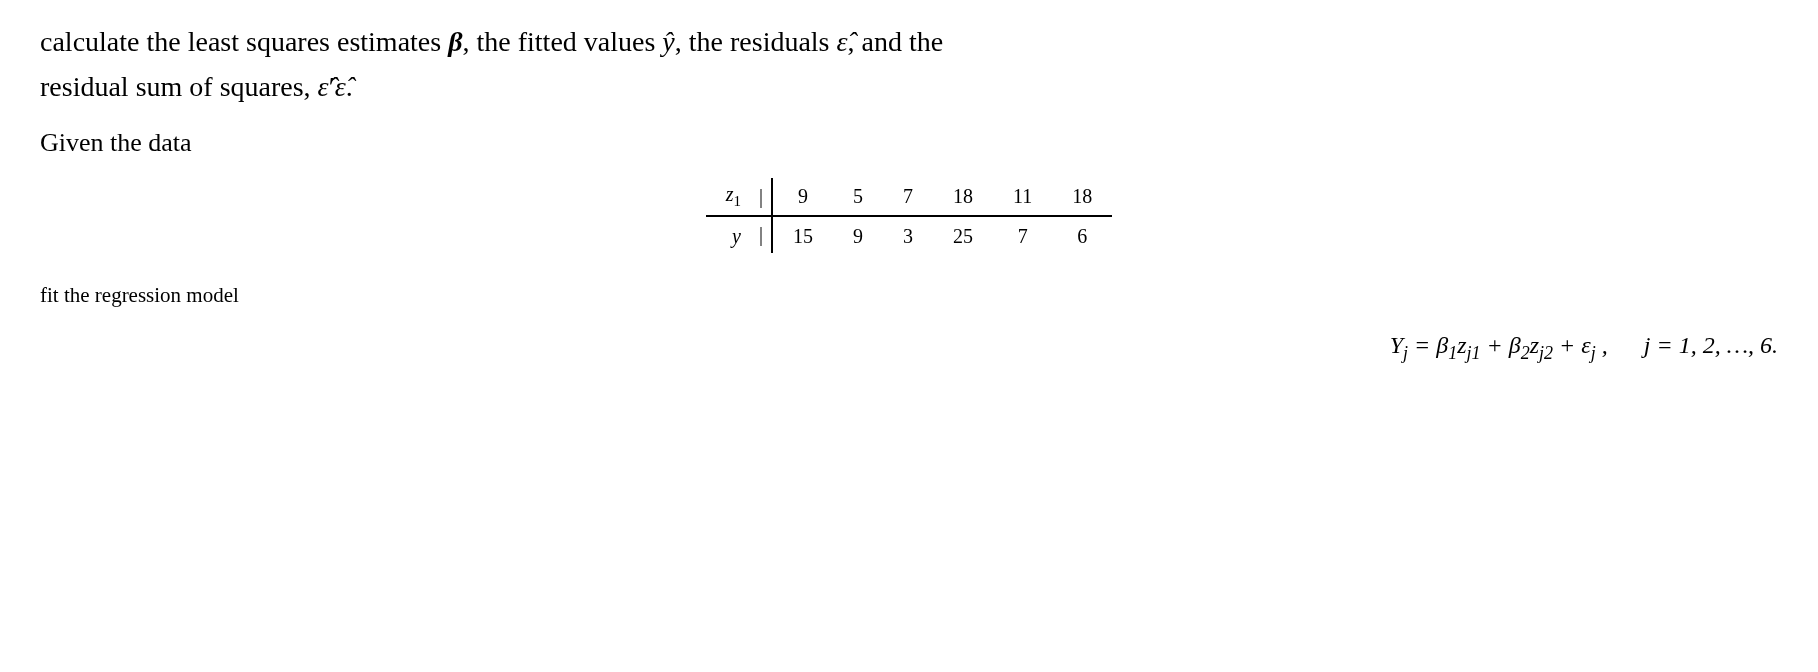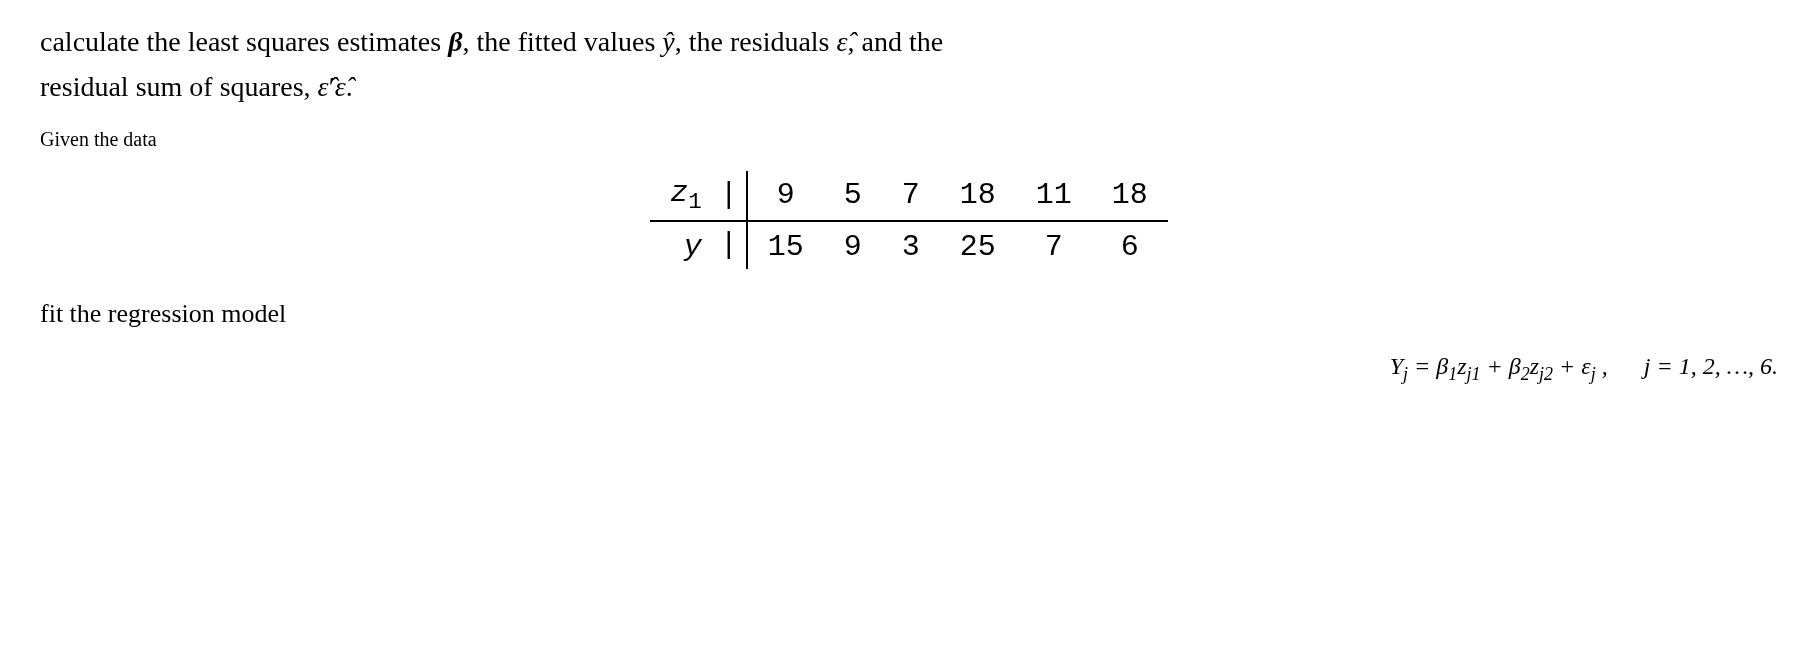--- a/index.html
+++ b/index.html
@@ -18,34 +18,33 @@
       min-height: 672px;
     }
 
     .intro-text {
       font-size: 28px;
       line-height: 1.6;
       margin-bottom: 18px;
     }
 
     .given-data-label {
-      font-size: 20px;
+      font-size: 26px;
       margin-bottom: 20px;
     }
 
     .table-container {
       display: flex;
       justify-content: center;
       margin-bottom: 30px;
     }
 
     .data-table {
       border-collapse: collapse;
-      font-size: 30px;
-      font-family: Liberation Mono, monospace;
+      font-size: 20px;
     }
 
     .data-table td {
       padding: 5px 20px;
       text-align: center;
     }
 
     .data-table .label-col {
       text-align: right;
       padding-right: 10px;
@@ -56,21 +55,21 @@
       padding: 0 8px;
       width: 4px;
     }
 
     .row-divider td {
       border-top: 2px solid #000;
       padding-top: 8px;
     }
 
     .fit-text {
-      font-size: 26px;
+      font-size: 21px;
       margin-bottom: 24px;
     }
 
     .equation-container {
       display: flex;
       justify-content: flex-end;
       font-size: 24px;
       margin-top: 10px;
     }
 

